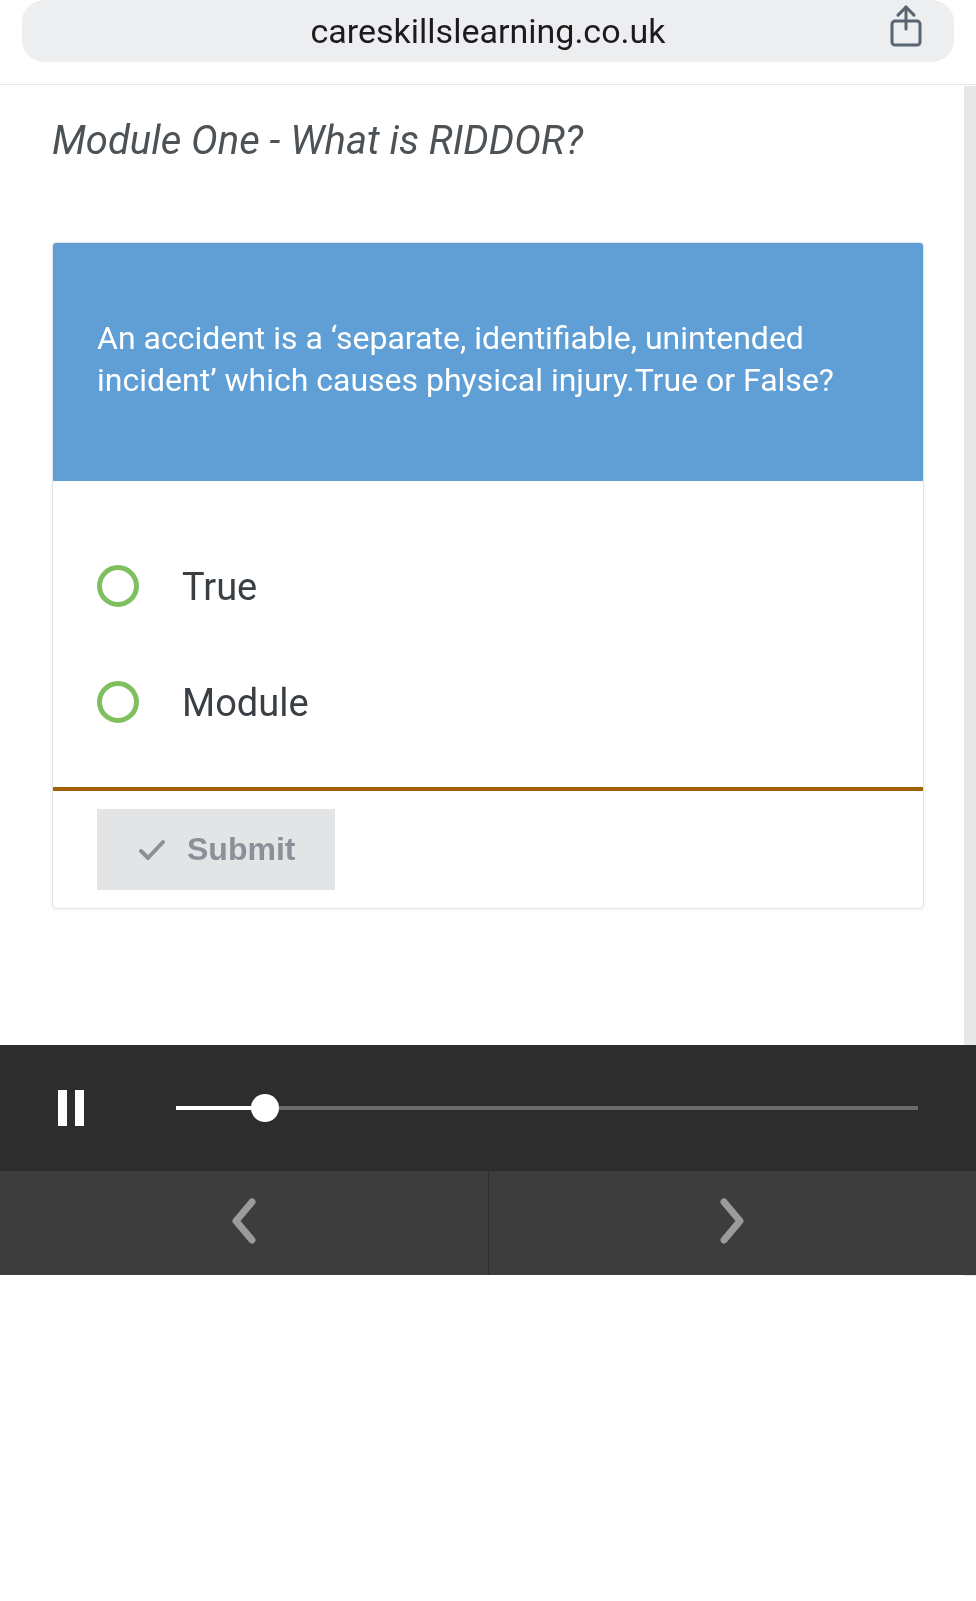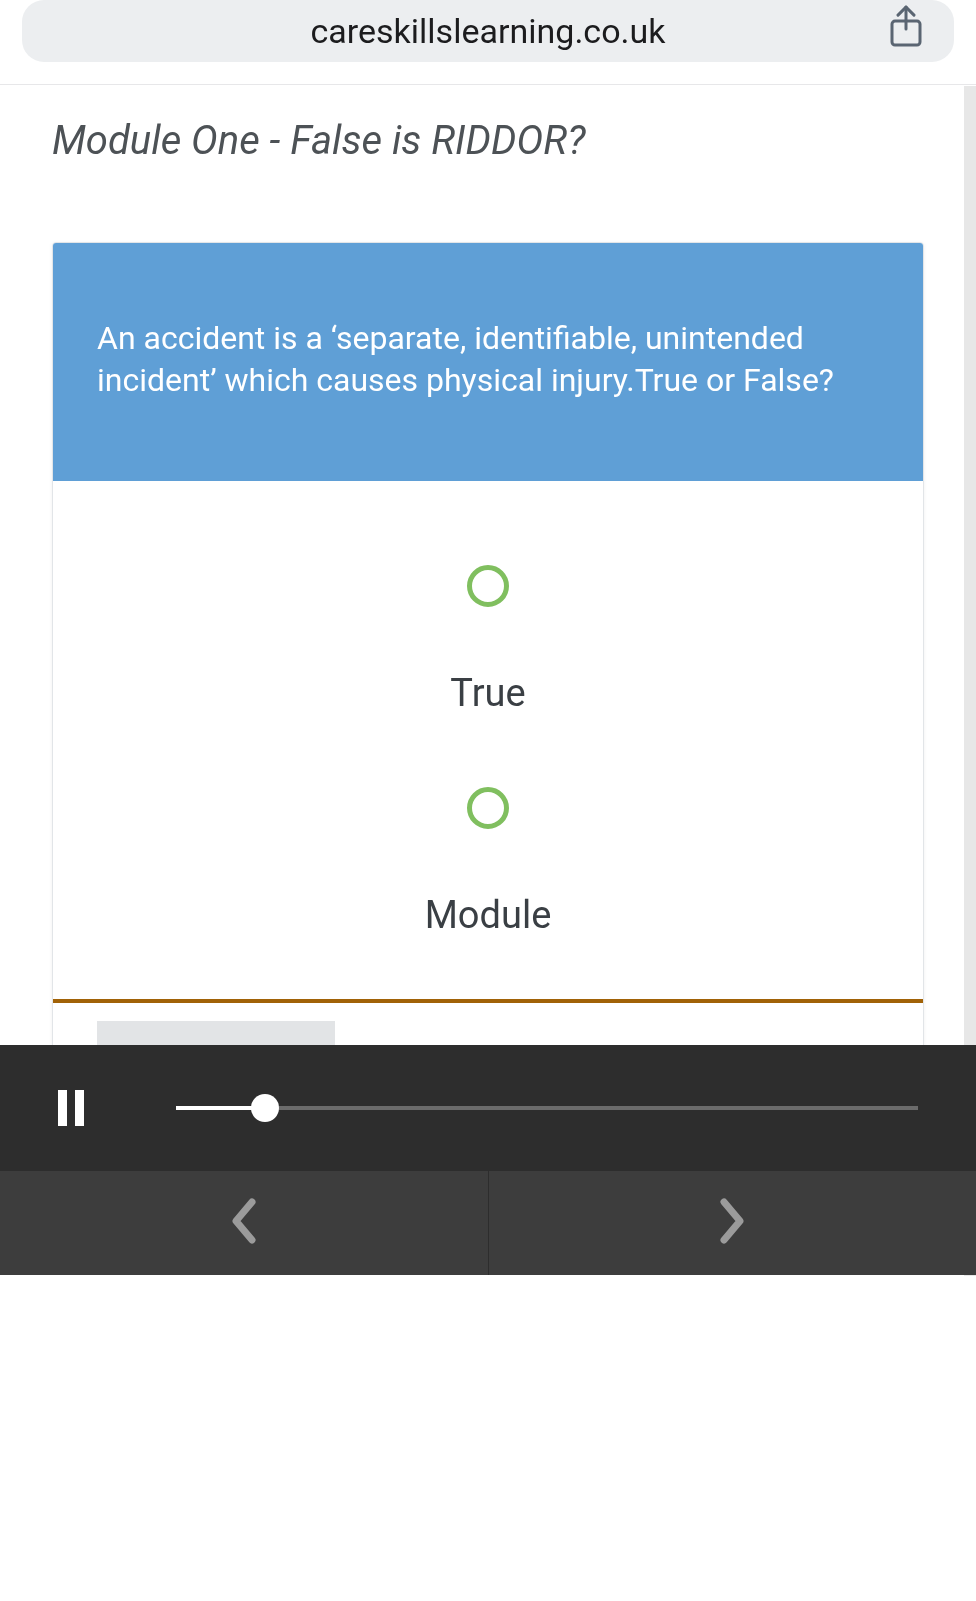--- a/index.html
+++ b/index.html
@@ -34,21 +34,21 @@
   }
   .quiz-header {
     background:#5f9fd6;
     color:#fff;
     padding:74px 44px 80px 44px;
     font-size:32px;
     line-height:1.32;
     font-weight:400;
   }
   .quiz-options { padding:60px 44px 38px 44px; }
-  .option-row { display:flex; align-items:center; gap:64px; padding:24px 0; cursor:pointer;flex-direction:column; }
+  .option-row { display:flex; align-items:flex-start; gap:43px; padding:24px 0; cursor:pointer; }
   .option-row + .option-row { margin-top:24px; }
   .radio-circle {
     width:42px; height:42px; border-radius:50%;
     border:5px solid #80bf5f; flex:0 0 auto;
   }
   .option-label { font-size:38px; color:#3a3f44; }
 
   .quiz-footer { border-top:4px solid #a16207; padding:18px 44px 18px 44px; }
   .submit-btn {
     display:inline-flex; align-items:center; gap:20px;
@@ -86,21 +86,21 @@
         <path d="M18 2 L18 24"></path>
         <path d="M10 10 L18 2 L26 10"></path>
         <rect x="4" y="16" width="28" height="24" rx="3"></rect>
       </svg>
     </span>
   </div>
 </div>
 <div class="divider"></div>
 
 <div class="content">
-  <h2 class="module-title">Module One - False is RIDDOR?</h2>
+  <h2 class="module-title">Module One - What is RIDDOR?</h2>
 
   <div class="quiz-card">
     <div class="quiz-header">An accident is a ‘separate, identifiable, unintended incident’ which causes physical injury.True or False?</div>
 
     <div class="quiz-options">
       <div class="option-row">
         <span class="radio-circle"></span>
         <span class="option-label">True</span>
       </div>
       <div class="option-row">

